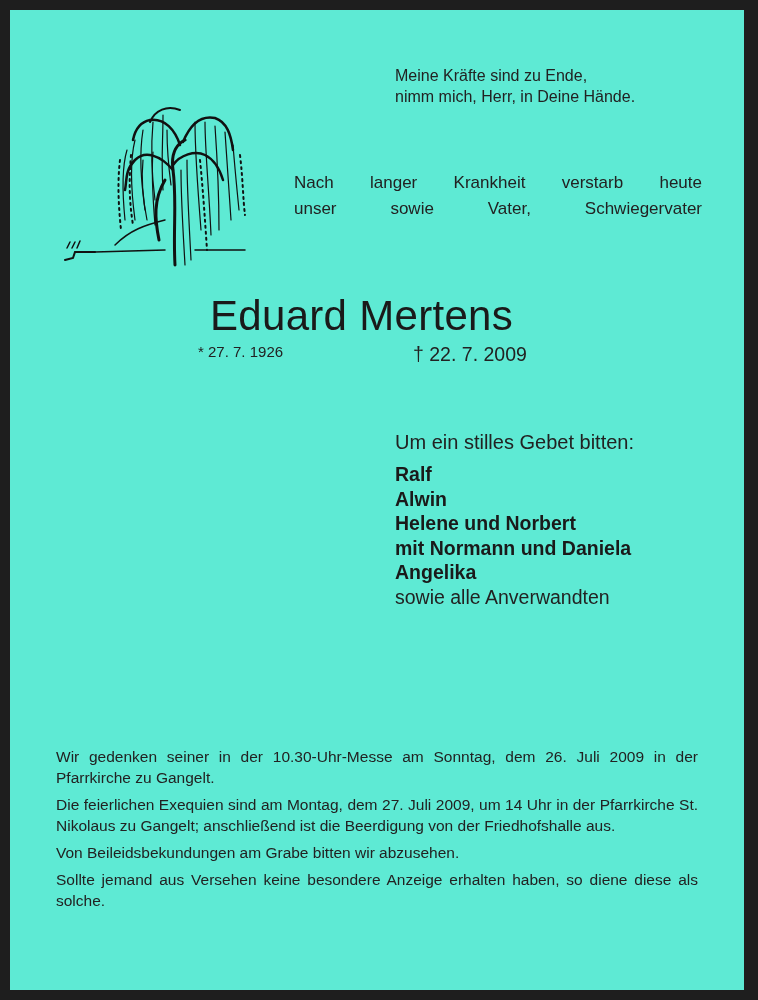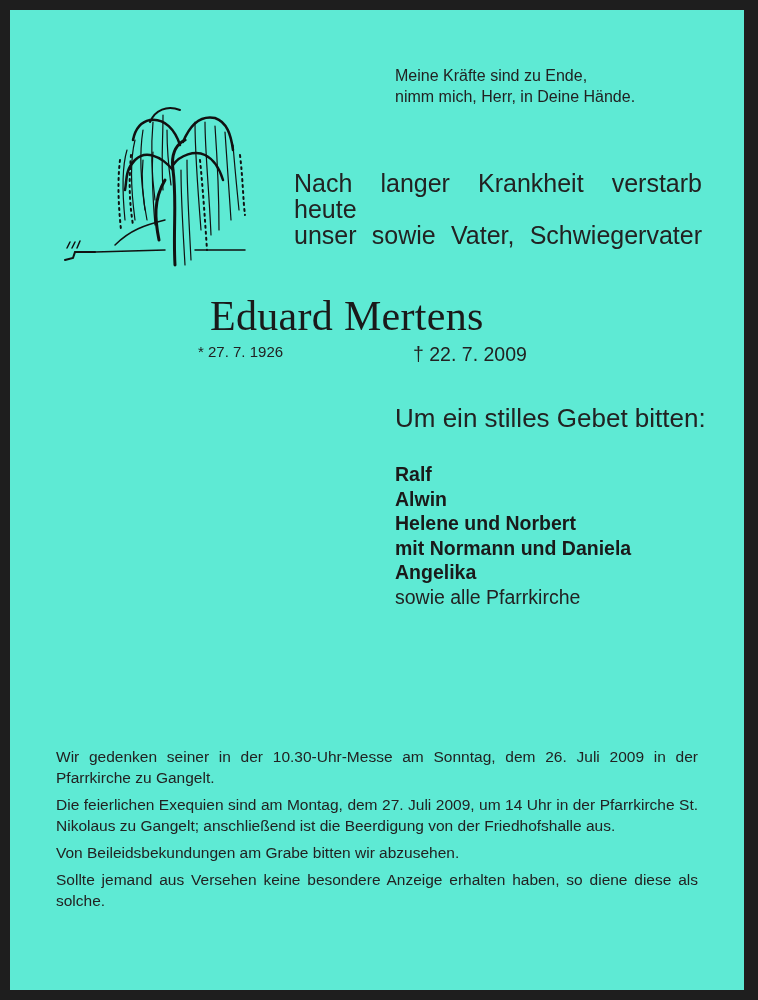--- a/index.html
+++ b/index.html
@@ -1,26 +1,26 @@
 <!DOCTYPE html>
 <html><head>
 <meta charset="utf-8">
 <style>
   html, body { margin:0; padding:0; }
   body { width:758px; height:1000px; background:#1e1e1e; position:relative; overflow:hidden; font-family:"Liberation Sans", sans-serif; color:#1a1a1a; }
   .page { position:absolute; left:10px; top:10px; width:734px; height:980px; background:#5eead4; }
   .abs { position:absolute; white-space:nowrap; }
   .motto { left:385px; top:55px; font-size:16px; line-height:21px; color:#222; }
-  .intro { left:284px; top:160px; width:408px; font-size:25px; line-height:26px; color:#222; white-space:normal; text-align:justify; }
+  .intro { left:284px; top:160px; width:408px; font-size:17px; line-height:26px; color:#222; white-space:normal; text-align:justify; }
   .intro span { display:block; }
   .intro .just { text-align:justify; text-align-last:justify; }
-  .name { left:200px; top:282px; font-size:42px; letter-spacing:0.3px; color:#1a1a1a;font-family:Liberation Serif, serif; }
+  .name { left:200px; top:282px; font-size:42px; letter-spacing:0.3px; color:#1a1a1a; }
   .born { left:188px; top:333px; font-size:15px; color:#222; }
   .died { left:403px; top:333px; font-size:19.5px; color:#222; }
-  .prayer { left:385px; top:396px; font-size:26px; line-height:24.5px; color:#222; }
+  .prayer { left:385px; top:420px; font-size:20px; line-height:24.5px; color:#222; }
   .mourners { left:385px; top:452px; font-size:19.5px; line-height:24.5px; }
   .mourners .b { font-weight:bold; color:#1a1a1a; display:block; }
   .mourners .n { font-weight:normal; color:#222; display:block; }
   .address { left:46px; top:662px; font-size:19.5px; color:#222; }
   .notice { left:46px; top:736px; width:642px; font-size:15.5px; line-height:21px; color:#222; white-space:normal; }
   .notice p { margin:0 0 6px 0; text-align:justify; }
   .tree { position:absolute; left:45px; top:50px; width:200px; height:210px; }
 </style>
 </head>
 <body>
@@ -82,21 +82,21 @@
   <div class="abs died">† 22. 7. 2009</div>
 
   <div class="abs prayer">Um ein stilles Gebet bitten:</div>
 
   <div class="abs mourners">
     <span class="b">Ralf</span>
     <span class="b">Alwin</span>
     <span class="b">Helene und Norbert</span>
     <span class="b">mit Normann und Daniela</span>
     <span class="b">Angelika</span>
-    <span class="n">sowie alle Pfarrkirche</span>
+    <span class="n">sowie alle Anverwandten</span>
   </div>
 
 
   <div class="abs notice">
     <p>Wir gedenken seiner in der 10.30-Uhr-Messe am Sonntag, dem 26. Juli 2009 in der Pfarrkirche zu Gangelt.</p>
     <p>Die feierlichen Exequien sind am Montag, dem 27. Juli 2009, um 14 Uhr in der Pfarrkirche St. Nikolaus zu Gangelt; anschließend ist die Beerdigung von der Friedhofshalle aus.</p>
     <p>Von Beileidsbekundungen am Grabe bitten wir abzusehen.</p>
     <p>Sollte jemand aus Versehen keine besondere Anzeige erhalten haben, so diene diese als solche.</p>
   </div>
 </div>

